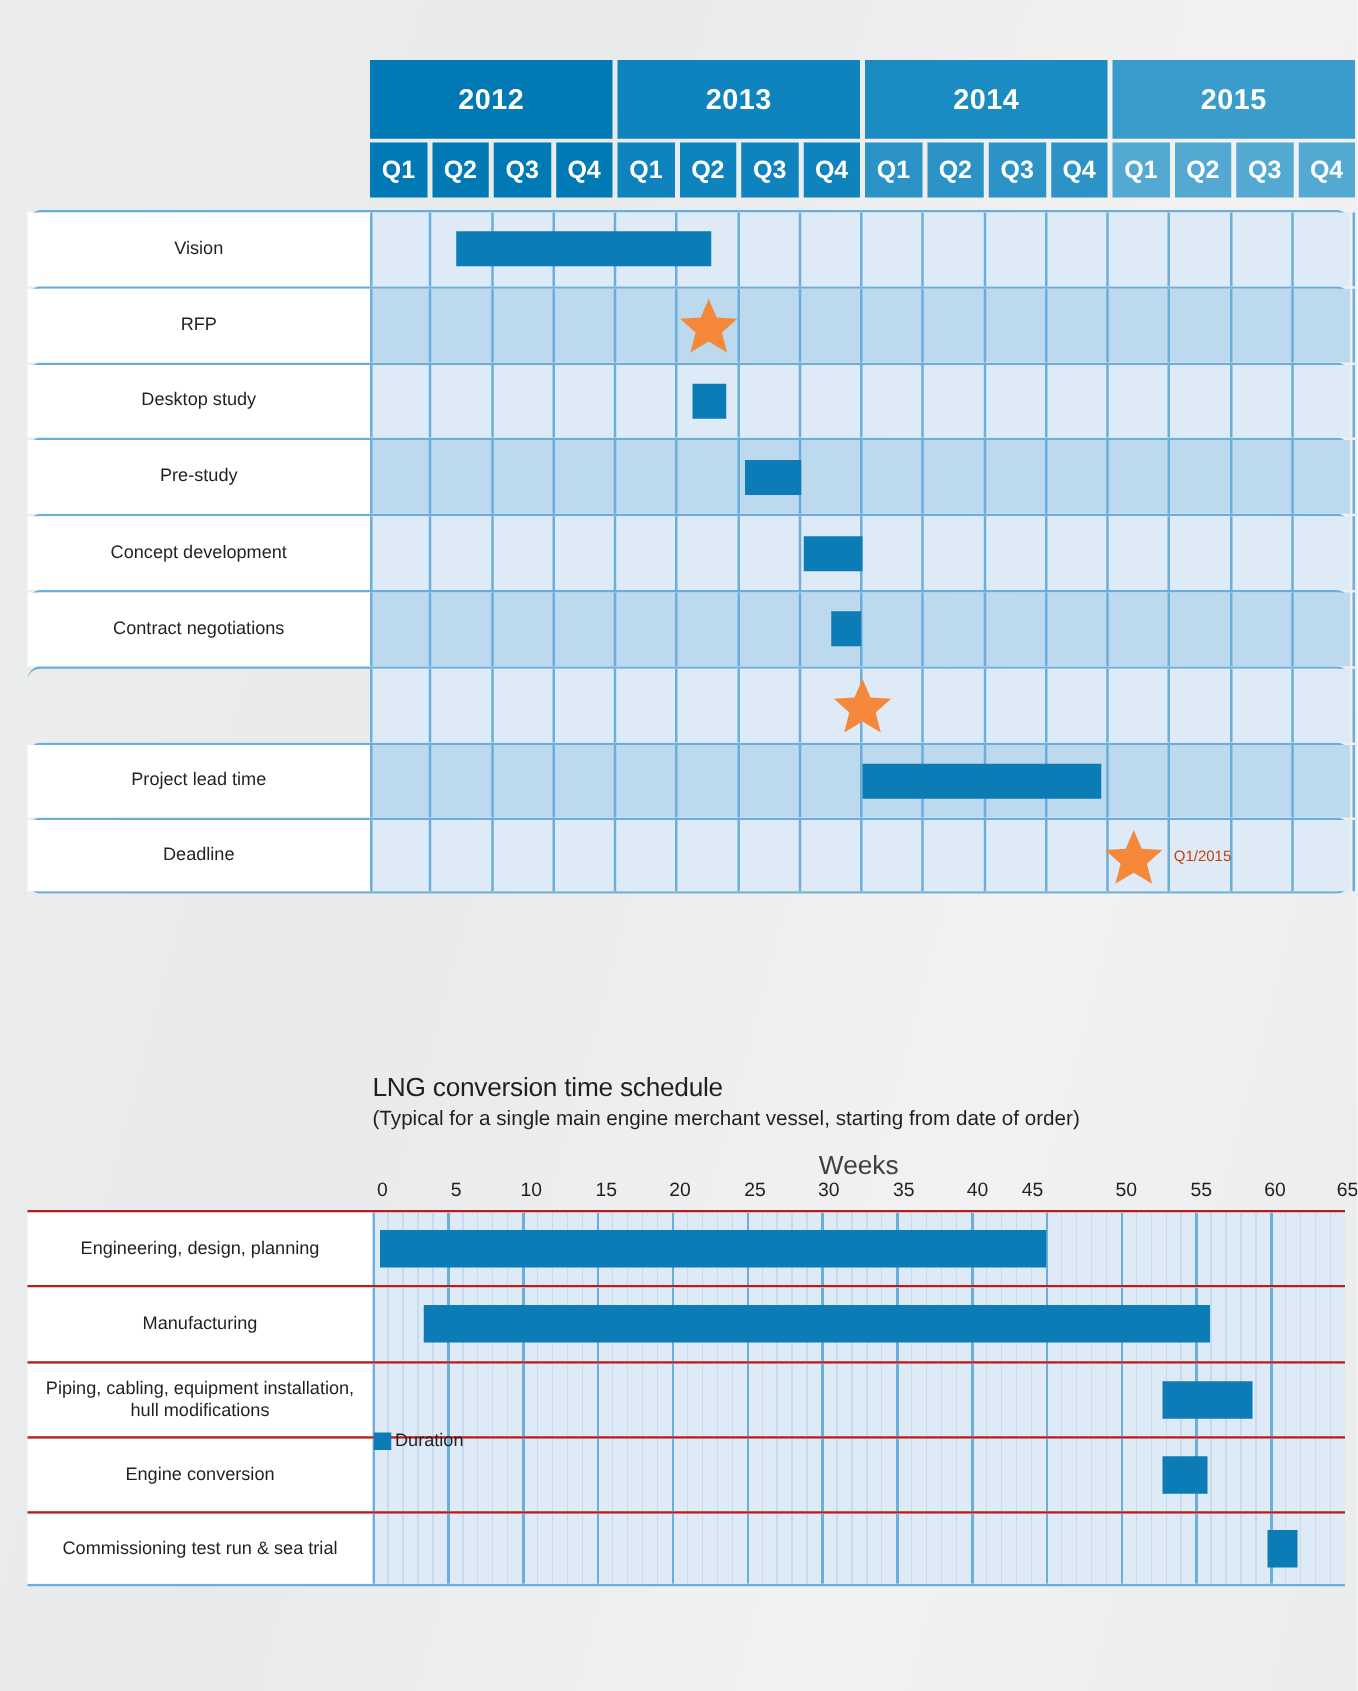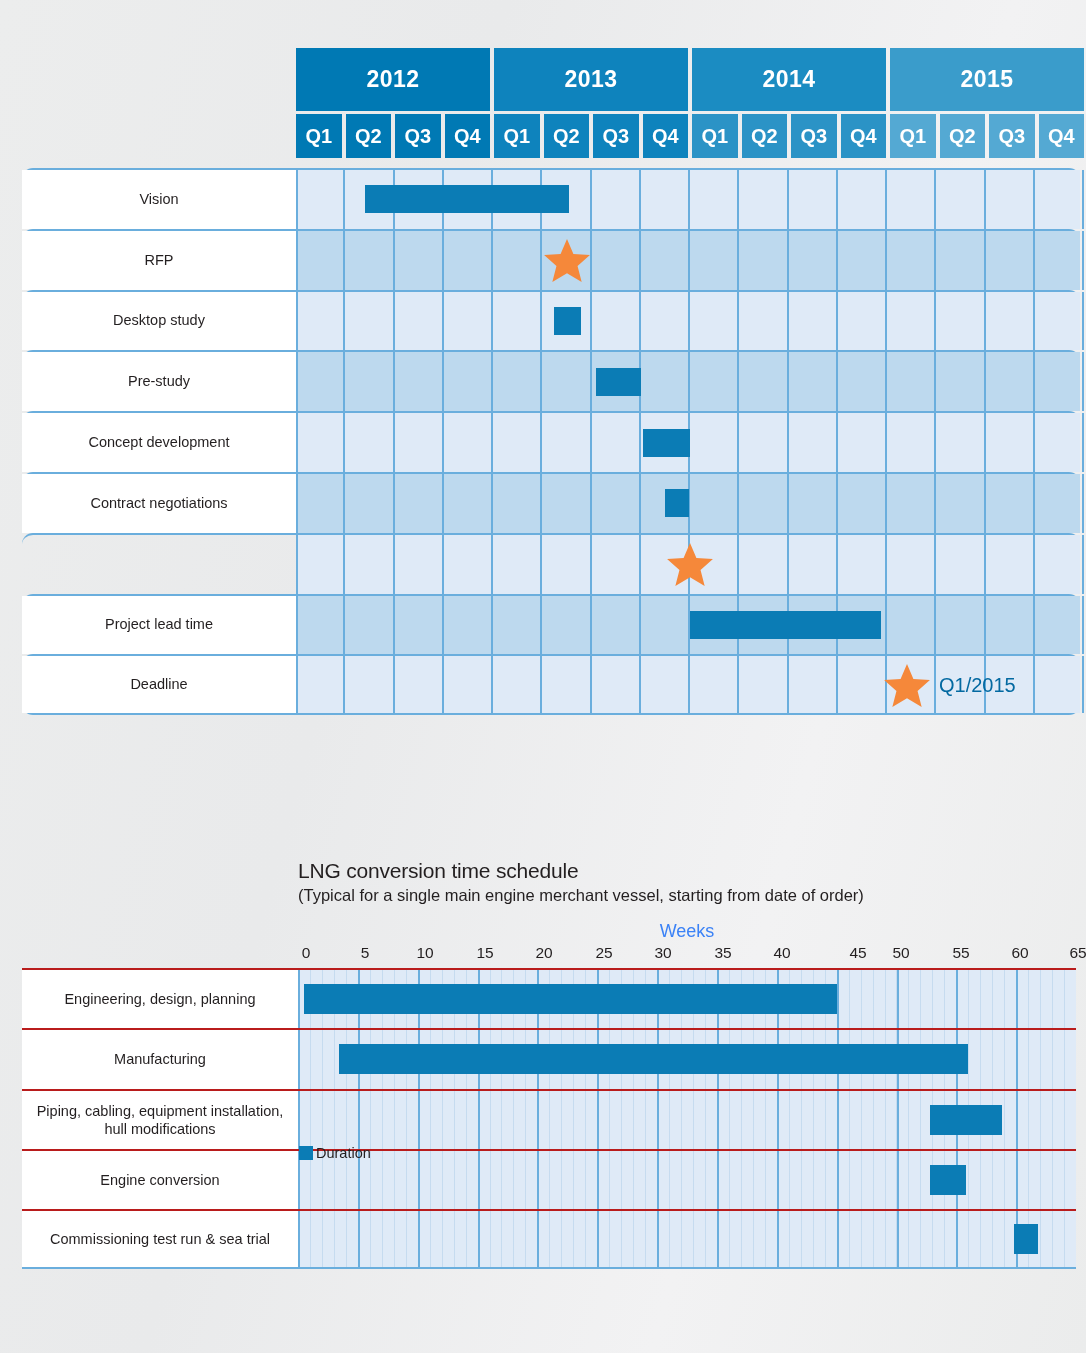--- a/index.html
+++ b/index.html
@@ -136,22 +136,22 @@
     transform: translateY(-50%);
     width: 46px;
     height: 44px;
     color: #f5883a;
   }
   .star svg { display: block; width: 100%; height: 100%; }
   .milestone-text {
     position: absolute;
     top: 50%;
     transform: translateY(-50%);
-    font-size: 20px;
-    color: #0369a1;
+    font-size: 12px;
+    color: #c2410c;
     white-space: nowrap;
   }
 
   
   #bottom-chart {
     position: absolute;
     left: 0;
     top: 845px;
     width: 1086px;
     height: 508px;
@@ -171,22 +171,22 @@
     top: 41px;
     font-size: 16.5px;
     color: #231f20;
   }
   .weeks-label {
     position: absolute;
     left: 298px;
     top: 76px;
     width: 778px;
     text-align: center;
-    font-size: 18px;
-    color: #3b82f6;
+    font-size: 21px;
+    color: #404040;
   }
   .ticks {
     position: absolute;
     left: 298px;
     top: 99px;
     width: 778px;
     height: 22px;
   }
   .tick {
     position: absolute;
@@ -563,21 +563,21 @@
   <div class="ticks">
     <span class="tick" style="left:8px;">0</span>
     <span class="tick" style="left:67px;">5</span>
     <span class="tick" style="left:127px;">10</span>
     <span class="tick" style="left:187px;">15</span>
     <span class="tick" style="left:246px;">20</span>
     <span class="tick" style="left:306px;">25</span>
     <span class="tick" style="left:365px;">30</span>
     <span class="tick" style="left:425px;">35</span>
     <span class="tick" style="left:484px;">40</span>
-    <span class="tick" style="left:560px;text-align:center;">45</span>
+    <span class="tick" style="left:528px;text-align:center;">45</span>
     <span class="tick" style="left:603px;">50</span>
     <span class="tick" style="left:663px;">55</span>
     <span class="tick" style="left:722px;">60</span>
     <span class="tick" style="left:780px;">65</span>
   </div>
 
   <div class="b-body">
 
     <div class="b-row">
       <div class="b-label">Engineering, design, planning</div>

